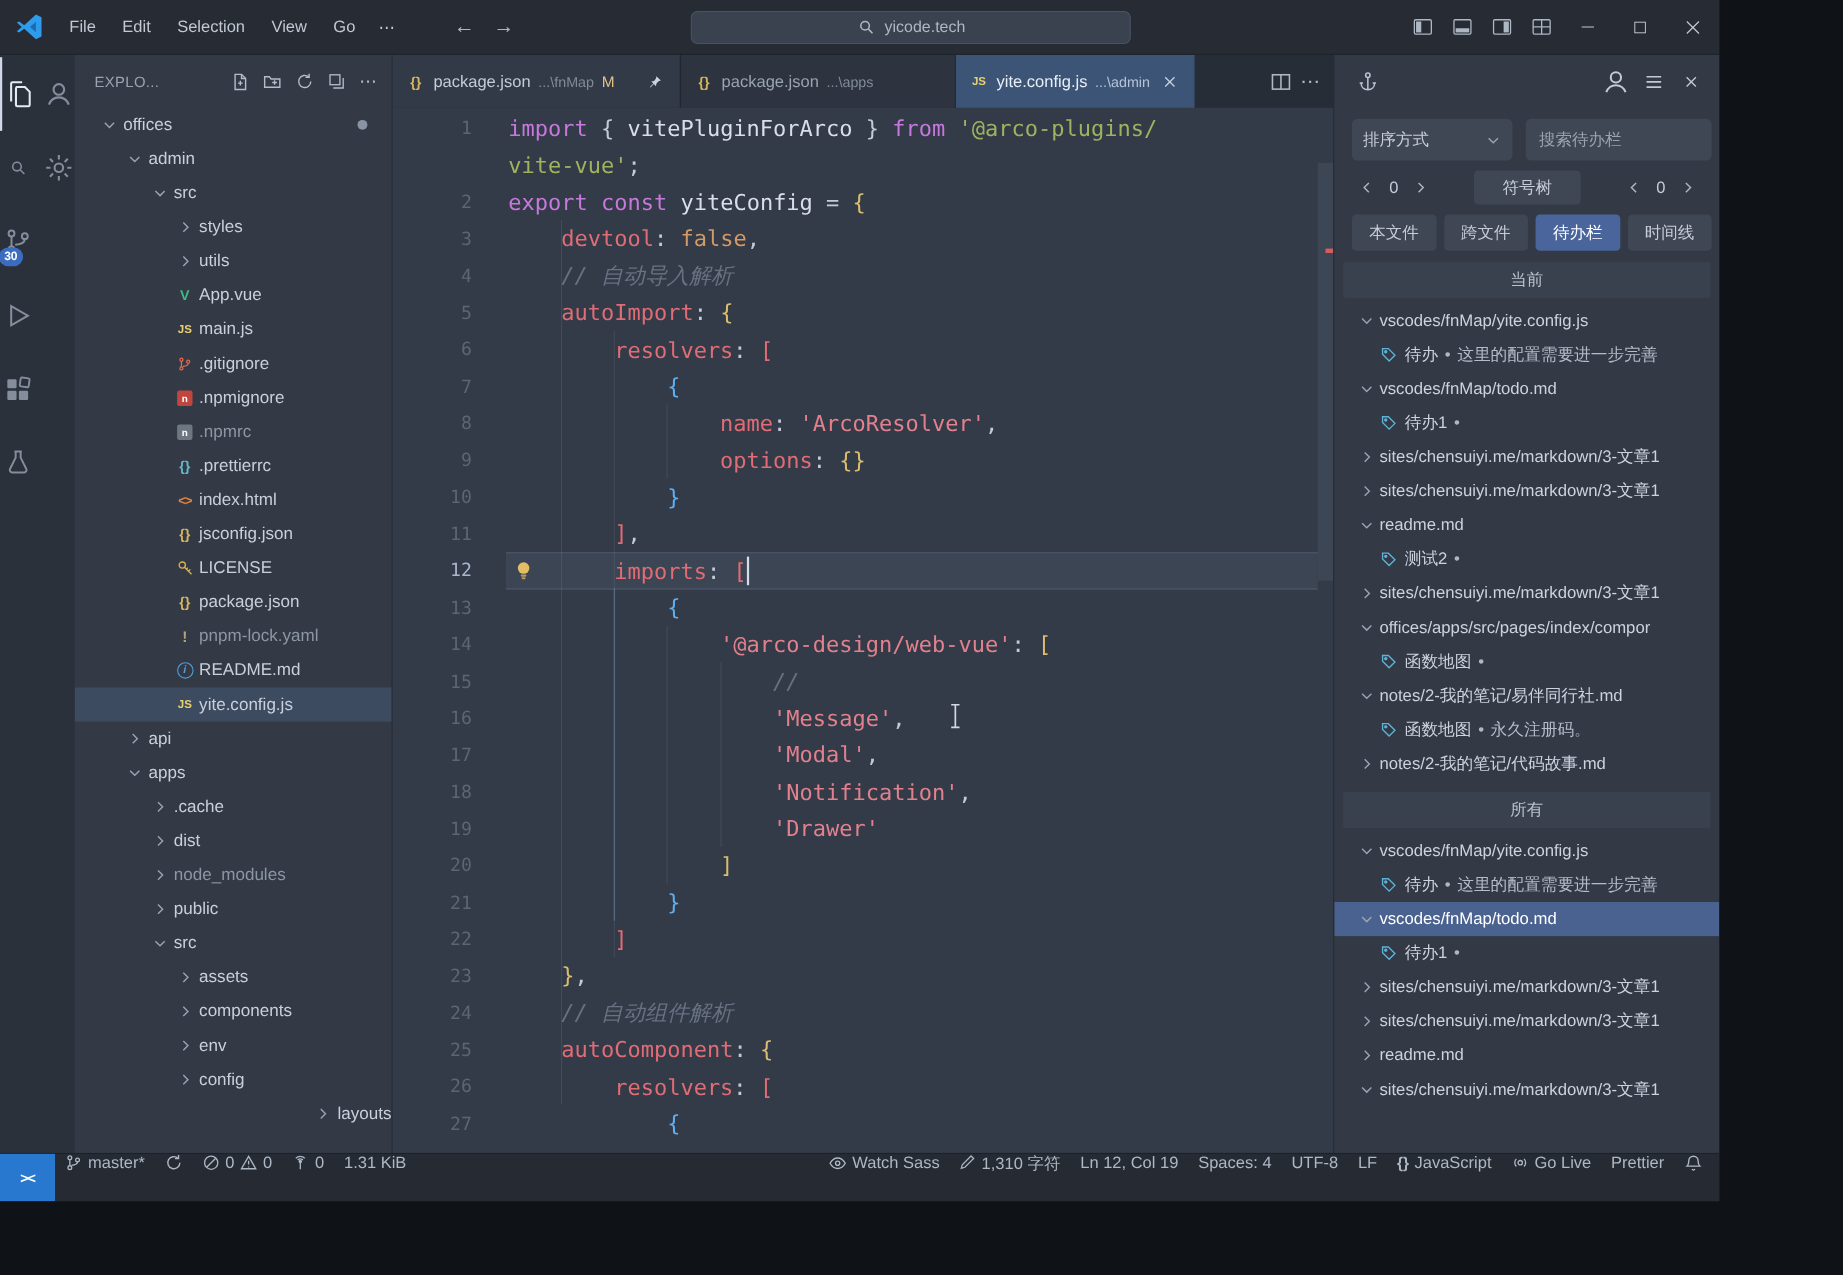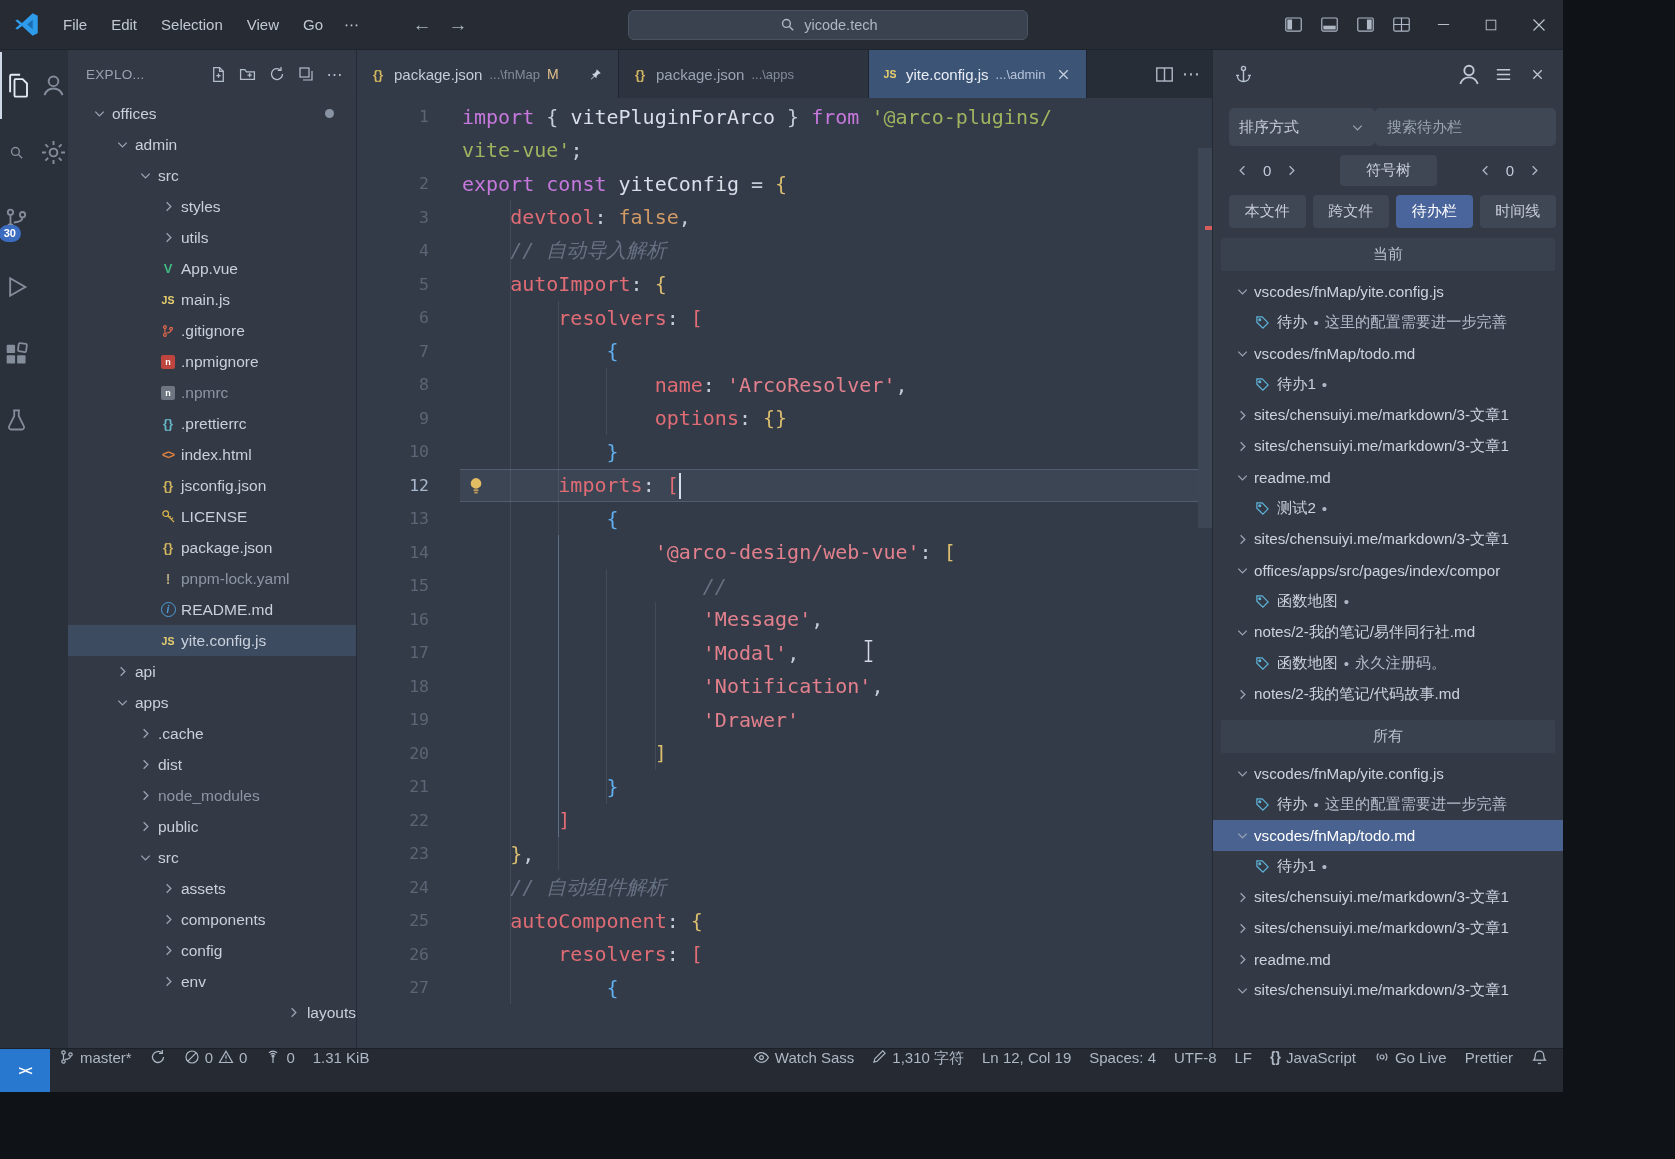--- a/index.html
+++ b/index.html
@@ -86,21 +86,21 @@
   .bulb{position:absolute;left:110px;top:7px;z-index:3;color:#e3bd63}
   .caret{position:absolute;left:322px;top:4px;width:2px;height:26px;background:#d5dde9;z-index:3}
   .mouse-ibeam{position:absolute;left:505px;top:541px;z-index:6;color:#d3dae6}
 
   
   .panel{width:351px;background:#333a46;border-left:1px solid #262b33;display:flex;flex-direction:column;overflow:hidden}
   .p-header{height:48px;display:flex;align-items:center;padding:0 12px 0 20px;color:#b9c2cf;flex:none}
   .p-header .ph-right{margin-left:auto;display:flex;align-items:center;gap:6px}
   .ph-btn{width:28px;height:28px;display:flex;align-items:center;justify-content:center;border-radius:5px;color:#c2cad6}
   .p-controls{padding:10px 7px 0 16px}
-  .pc-row1{display:flex;gap:0}
+  .pc-row1{display:flex;gap:12px}
   .p-sel{width:146px;height:38px;background:#3f4754;border-radius:5px;display:flex;align-items:center;padding:0 10px;font-size:15px;color:#c6cdd8}
   .p-sel .chev{margin-left:auto;color:#9aa3b2;display:flex}
   .p-search{flex:1;height:38px;background:#3f4754;border-radius:5px;display:flex;align-items:center;padding:0 12px;color:#98a2b0;font-size:15px}
   .pc-row2{margin-top:9px;display:flex;align-items:center;justify-content:space-between;padding:0 14px 0 6px;color:#c3cbd8;font-size:15px}
   .pc-group{display:flex;align-items:center;gap:13px}
   .pc-chev{display:flex;color:#aeb7c4}
   .p-symtree{background:#3f4754;border-radius:4px;padding:6px 26px;font-size:15px;color:#c6cdd8}
   .pc-row3{margin-top:9px;display:flex;gap:7px}
   .ptab{background:#3f4754;border-radius:4px;padding:7px 0;flex:1;text-align:center;font-size:15px;color:#c6cdd8}
   .ptab.active{background:#4a659b;color:#fff}
@@ -514,29 +514,29 @@
                 </svg>
               </span>
               <span class="tlabel">components</span>
             </div>
             <div class="trow" style="padding-left: 90px;">
               <span class="tchev">
                 <svg width="15" height="15" viewBox="0 0 16 16">
                   <path d="M6 3.5l4.5 4.5L6 12.5" fill="none" stroke="currentColor" stroke-width="1.4"></path>
                 </svg>
               </span>
+              <span class="tlabel">env</span>
+            </div>
+            <div class="trow" style="padding-left: 90px;">
+              <span class="tchev">
+                <svg width="15" height="15" viewBox="0 0 16 16">
+                  <path d="M6 3.5l4.5 4.5L6 12.5" fill="none" stroke="currentColor" stroke-width="1.4"></path>
+                </svg>
+              </span>
               <span class="tlabel">config</span>
-            </div>
-            <div class="trow" style="padding-left: 90px;">
-              <span class="tchev">
-                <svg width="15" height="15" viewBox="0 0 16 16">
-                  <path d="M6 3.5l4.5 4.5L6 12.5" fill="none" stroke="currentColor" stroke-width="1.4"></path>
-                </svg>
-              </span>
-              <span class="tlabel">env</span>
             </div>
             <div class="trow" style="padding-left: 90px; justify-content: flex-end;">
               <span class="tchev">
                 <svg width="15" height="15" viewBox="0 0 16 16">
                   <path d="M6 3.5l4.5 4.5L6 12.5" fill="none" stroke="currentColor" stroke-width="1.4"></path>
                 </svg>
               </span>
               <span class="tlabel">layouts</span>
             </div>
           </div>
@@ -601,20 +601,21 @@
               <div class="cline"><span class="lnum"></span><span class="ccontent"><span class="tk-sg">vite-vue'</span><span class="tk-w">;</span></span></div>
               <div class="cline"><span class="lnum">2</span><span class="ccontent"><span class="tk-k">export</span><span class="tk-w"> </span><span class="tk-k">const</span><span class="tk-w2"> yiteConfig </span><span class="tk-w">= </span><span class="tk-y">{</span></span></div>
               <div class="cline"><span class="lnum">3</span><span class="ccontent"><span class="tk-w">    </span><span class="tk-p">devtool</span><span class="tk-w">: </span><span class="tk-n">false</span><span class="tk-w">,</span></span></div>
               <div class="cline"><span class="lnum">4</span><span class="ccontent"><span class="tk-w">    </span><span class="tk-c">// 自动导入解析</span></span></div>
               <div class="cline"><span class="lnum">5</span><span class="ccontent"><span class="tk-w">    </span><span class="tk-p">autoImport</span><span class="tk-w">: </span><span class="tk-y">{</span></span></div>
               <div class="cline"><span class="lnum">6</span><span class="ccontent"><span class="tk-w">        </span><span class="tk-p">resolvers</span><span class="tk-w">: </span><span class="tk-r">[</span></span></div>
               <div class="cline"><span class="lnum">7</span><span class="ccontent"><span class="tk-w">            </span><span class="tk-b">{</span></span></div>
               <div class="cline"><span class="lnum">8</span><span class="ccontent"><span class="tk-w">                </span><span class="tk-p">name</span><span class="tk-w">: </span><span class="tk-s">'ArcoResolver'</span><span class="tk-w">,</span></span></div>
               <div class="cline"><span class="lnum">9</span><span class="ccontent"><span class="tk-w">                </span><span class="tk-p">options</span><span class="tk-w">: </span><span class="tk-y">{}</span></span></div>
               <div class="cline"><span class="lnum">10</span><span class="ccontent"><span class="tk-w">            </span><span class="tk-b">}</span></span></div>
+              <div class="cline"><span class="lnum">11</span><span class="ccontent"><span class="tk-w">        </span><span class="tk-r">]</span><span class="tk-w">,</span></span></div>
               <div class="cline current"><div class="cl-band"></div><span class="lnum">12</span><span class="ccontent"><span class="tk-w">        </span><span class="tk-p">imports</span><span class="tk-w">: </span><span class="tk-r">[</span></span><span class="bulb icon"><svg width="18" height="19" viewBox="0 0 16 18">
                     <circle cx="8" cy="7" r="5" fill="#e3bd63"></circle>
                     <rect x="5.5" y="12.5" width="5" height="2" rx="1" fill="#b8985a"></rect>
                     <rect x="6.3" y="15" width="3.4" height="1.6" rx="0.8" fill="#b8985a"></rect>
                   </svg></span><span class="caret"></span></div>
               <div class="cline"><span class="lnum">13</span><span class="ccontent"><span class="tk-w">            </span><span class="tk-b">{</span></span></div>
               <div class="cline"><span class="lnum">14</span><span class="ccontent"><span class="tk-w">                </span><span class="tk-s">'@arco-design/web-vue'</span><span class="tk-w">: </span><span class="tk-y">[</span></span></div>
               <div class="cline"><span class="lnum">15</span><span class="ccontent"><span class="tk-w">                    </span><span class="tk-c">//</span></span></div>
               <div class="cline"><span class="lnum">16</span><span class="ccontent"><span class="tk-w">                    </span><span class="tk-s">'Message'</span><span class="tk-w">,</span></span></div>
               <div class="cline"><span class="lnum">17</span><span class="ccontent"><span class="tk-w">                    </span><span class="tk-s">'Modal'</span><span class="tk-w">,</span></span></div>

